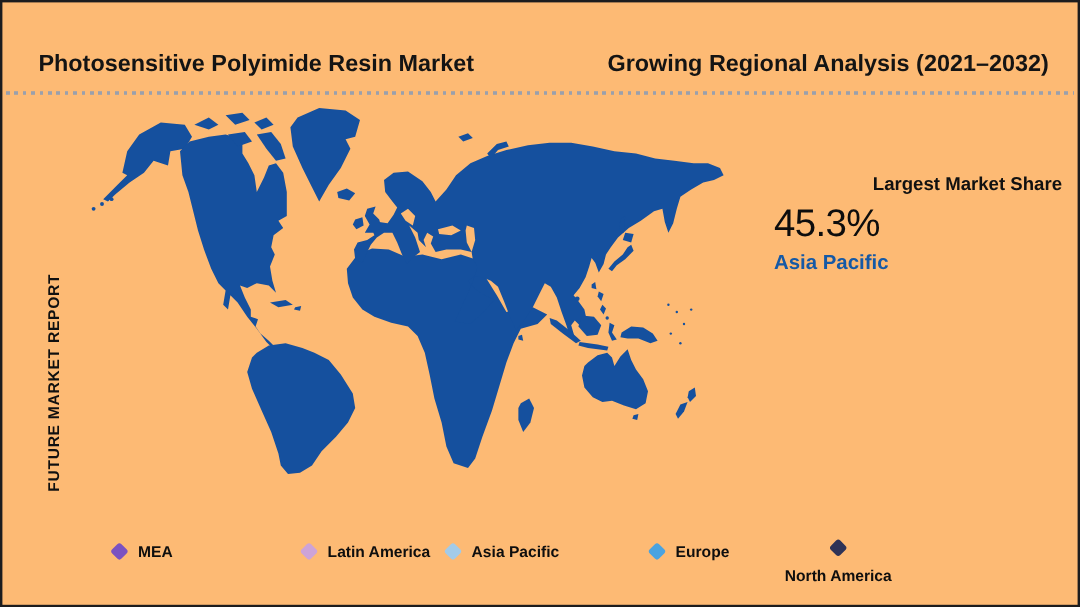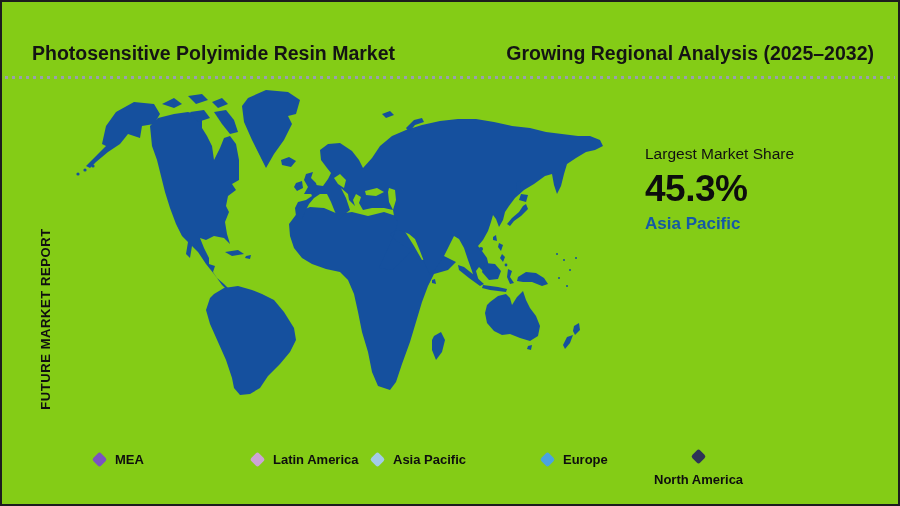--- a/index.html
+++ b/index.html
@@ -1,19 +1,19 @@
 <!DOCTYPE html>
 <html><head>
 <meta charset="utf-8">
 <style>
   html,body{margin:0;padding:0;}
   body{font-family:"Liberation Sans","DejaVu Sans",sans-serif;}
   .frame{
     position:relative;width:900px;height:506px;box-sizing:border-box;
-    background:#84cc16;border:2px solid #1c1c1e;overflow:hidden;
+    background:#fdba74;border:2px solid #1c1c1e;overflow:hidden;
   }
   .titles{
     position:absolute;top:40px;left:30px;right:24px;
     display:flex;justify-content:space-between;align-items:baseline;
   }
   .title{
     font-size:19.5px;font-weight:800;color:#141414;letter-spacing:0;
     white-space:nowrap;
   }
   .divider{
@@ -22,38 +22,38 @@
   }
   .brand-vertical{
     position:absolute;left:43px;top:317px;
     transform:translate(-50%,-50%) rotate(-90deg);
     white-space:nowrap;font-size:13px;font-weight:800;color:#101010;
     letter-spacing:.6px;
   }
   .map-wrap{position:absolute;left:60px;top:86px;width:545px;height:345px;}
   .map-wrap svg{display:block;width:100%;height:100%;}
   .stats{position:absolute;left:643px;top:143px;width:240px;}
-  .stat-label{font-size:15.5px;font-weight:400;color:#111;white-space:nowrap;}
-  .stat-value{font-size:37px;font-weight:700;color:#0d0d0d;letter-spacing:-.5px;margin-top:7px;line-height:1;}
+  .stat-label{font-size:15.5px;font-weight:700;color:#111;white-space:nowrap;text-align:right;}
+  .stat-value{font-size:32px;font-weight:400;color:#0d0d0d;letter-spacing:-.5px;margin-top:7px;line-height:1;}
   .stat-region{font-size:17px;font-weight:800;margin-top:7px;}
   .stat-block2{margin-top:42px;}
   .legend{position:absolute;left:0;top:449px;width:900px;height:22px;}
   .legend-item{position:absolute;display:flex;align-items:center;gap:10px;height:16px;}
   .legend-dot{width:11px;height:11px;border-radius:2.5px;transform:rotate(45deg);flex:0 0 auto;}
   .legend-label{font-size:13px;font-weight:800;color:#0e0e0e;white-space:nowrap;}
   .li-0{left:92px;} .li-1{left:230px;padding-left:20px;} .li-2{left:370px;} .li-3{left:512px;padding-left:28px;} .li-4{left:652px;flex-direction:column;}
 </style>
 </head>
 <body>
 
 <div class="frame">
 
   <div class="titles">
     <div class="title">Photosensitive Polyimide Resin Market</div>
-    <div class="title">Growing Regional Analysis (2025–2032)</div>
+    <div class="title">Growing Regional Analysis (2021–2032)</div>
   </div>
 
   <div class="divider"></div>
 
   <div class="brand-vertical">FUTURE MARKET REPORT</div>
 
   <div class="map-wrap">
     <svg viewBox="0 0 545 345" xmlns="http://www.w3.org/2000/svg">
       <g id="world" fill="#15509E">
 

